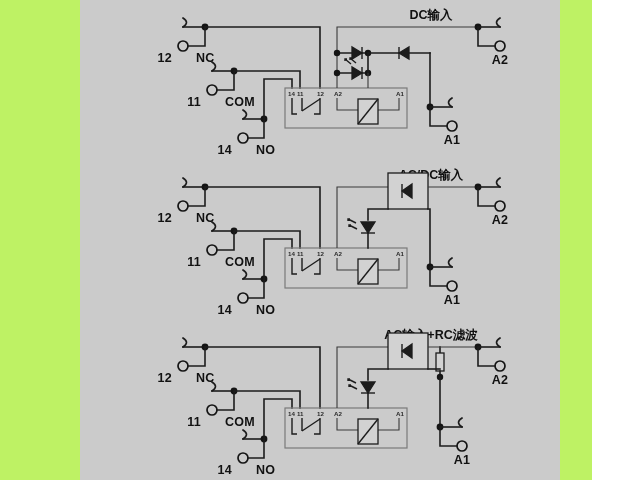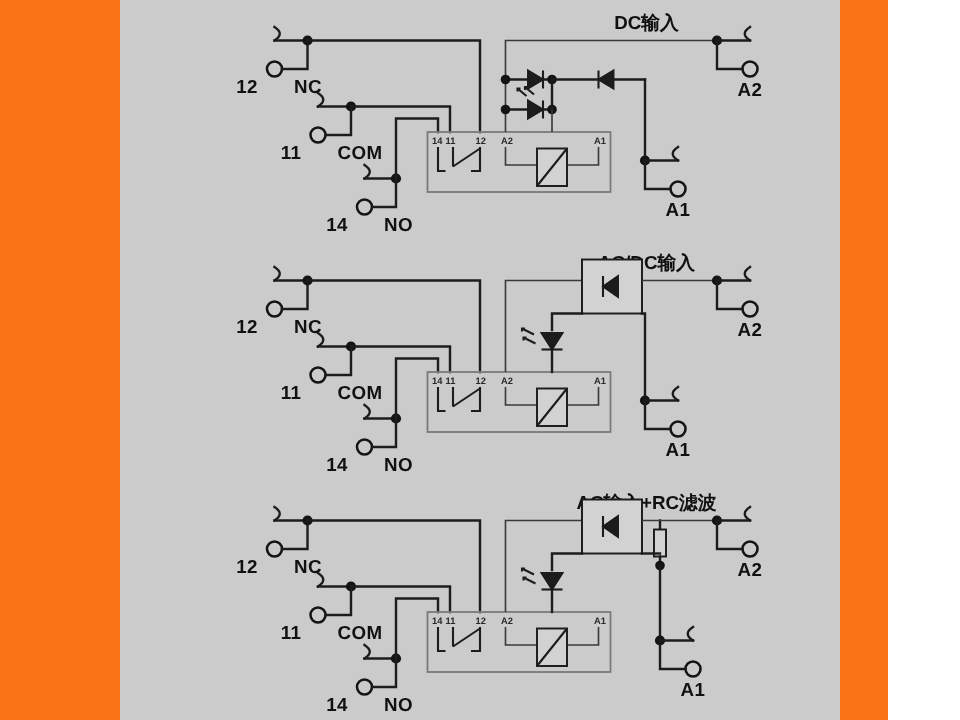--- a/index.html
+++ b/index.html
@@ -10,21 +10,21 @@
   body {
     width: 640px;
     height: 480px;
     font-family: "Liberation Sans", sans-serif;
     overflow: hidden;
   }
   #page {
     position: relative;
     width: 592px;
     height: 480px;
-    background: #f97316;
+    background: #bef264;
   }
   #canvas-bg {
     position: absolute;
     left: 80px;
     top: 0px;
     width: 480px;
     height: 480px;
     background: #cbcbcb;
   }
   svg.diagram {

